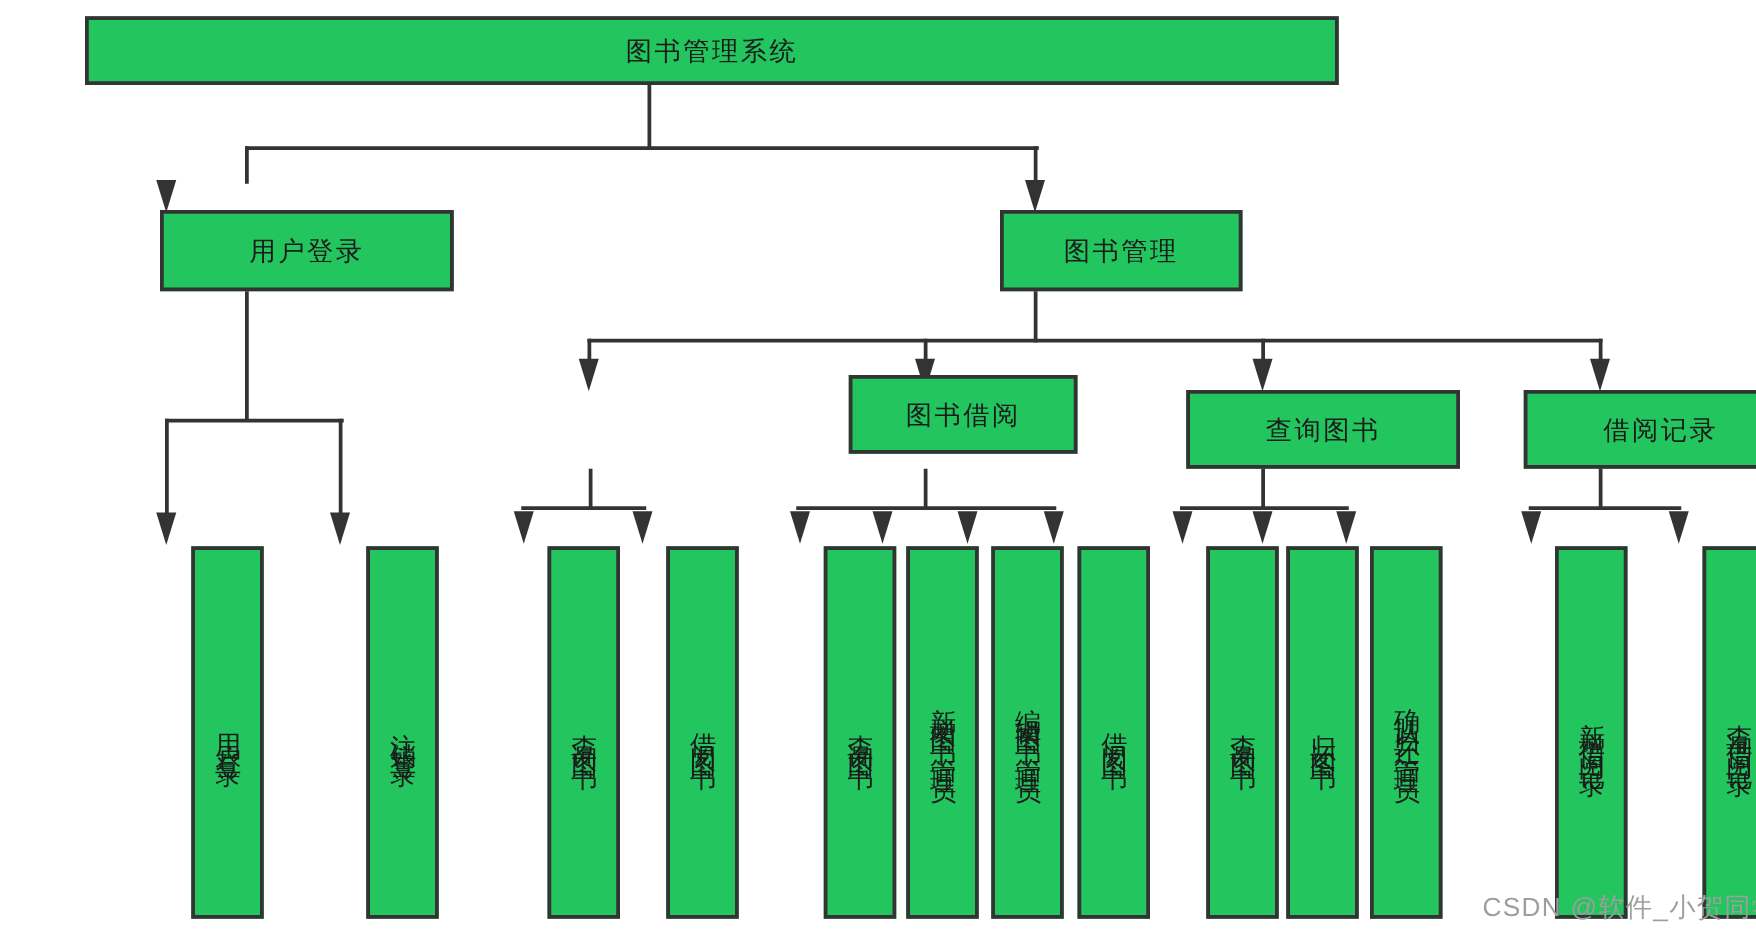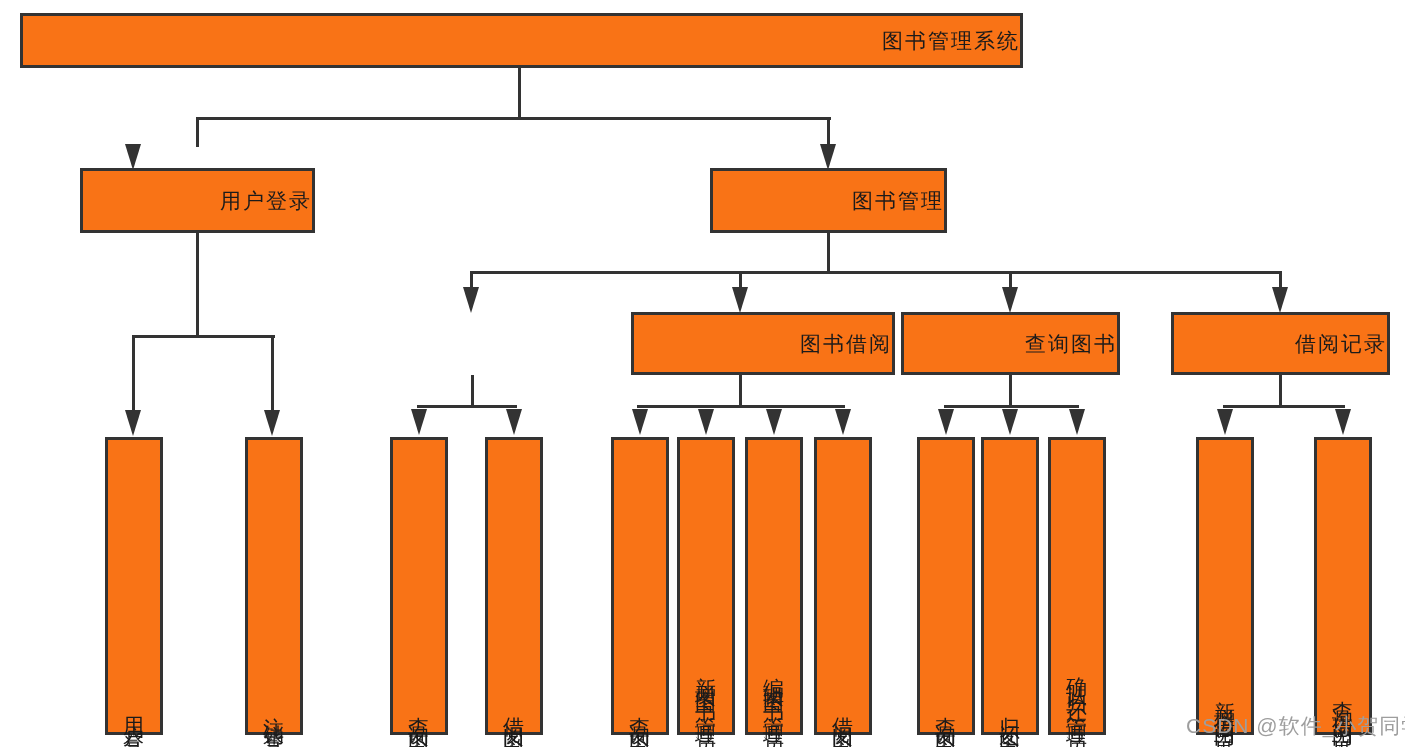--- a/index.html
+++ b/index.html
@@ -8,22 +8,23 @@
     --watermark:#9e9e9e;
     --background:#ffffff;
   }
   html,body{margin:0;padding:0;background:var(--background);}
   .canvas{
     position:relative;width:1405px;height:747px;background:var(--background);
     font-family:"Liberation Sans", sans-serif;color:var(--text);overflow:hidden;
   }
   .box{
     position:absolute;box-sizing:border-box;border:3px solid var(--line);
-    background:#f97316;display:flex;align-items:center;justify-content:flex-end;
+    background:#22c55e;display:flex;align-items:center;justify-content:center;
     text-align:center;
+    margin-left:48px;
   }
   .hbox{font-size:21px;letter-spacing:2px;}
   .vbox{
     writing-mode:vertical-lr;text-orientation:mixed;
     font-size:21px;letter-spacing:8px;line-height:1;
   }
   .vline,.hline{position:absolute;background:var(--line);}
   .vline{width:3px;}
   .hline{height:3px;}
   .arrow{
@@ -48,21 +49,21 @@
   <div class="vline" style="left:518px;top:68px;height:52px"></div>
   <div class="hline" style="left:196px;top:117px;width:635px"></div>
   <div class="vline" style="left:196px;top:117px;height:30px"></div>
   <div class="arrow" style="left:125px;top:144px"></div>
   <div class="vline" style="left:827px;top:117px;height:30px"></div>
   <div class="arrow" style="left:820px;top:144px"></div>
 
   <div class="box hbox" style="left:80px;top:168px;width:235px;height:65px">
     <span>用户登录</span>
   </div>
-  <div class="box hbox" style="left:710px;top:168px;width:237px;height:65px">
+  <div class="box hbox" style="left:752px;top:168px;width:194px;height:65px">
     <span>图书管理</span>
   </div>
 
   <div class="vline" style="left:196px;top:233px;height:104px"></div>
   <div class="hline" style="left:132px;top:335px;width:143px"></div>
   <div class="vline" style="left:132px;top:335px;height:78px"></div>
 
   <div class="arrow" style="left:125px;top:410px"></div>
   <div class="vline" style="left:271px;top:335px;height:78px"></div>
   <div class="arrow" style="left:264px;top:410px"></div>
@@ -71,21 +72,21 @@
   <div class="hline" style="left:470px;top:271px;width:812px"></div>
   <div class="vline" style="left:470px;top:271px;height:22px"></div>
   <div class="arrow" style="left:463px;top:287px"></div>
   <div class="vline" style="left:739px;top:271px;height:22px"></div>
   <div class="arrow" style="left:732px;top:287px"></div>
   <div class="vline" style="left:1009px;top:271px;height:22px"></div>
   <div class="arrow" style="left:1002px;top:287px"></div>
   <div class="vline" style="left:1279px;top:271px;height:22px"></div>
   <div class="arrow" style="left:1272px;top:287px"></div>
 
-  <div class="box hbox" style="left:631px;top:312px;width:264px;height:63px">
+  <div class="box hbox" style="left:631px;top:300px;width:183px;height:63px">
     <span>图书借阅</span>
   </div>
   <div class="box hbox" style="left:901px;top:312px;width:219px;height:63px">
     <span>查询图书</span>
   </div>
   <div class="box hbox" style="left:1171px;top:312px;width:219px;height:63px">
     <span>借阅记录</span>
   </div>
 
   <div class="vline" style="left:471px;top:375px;height:32px"></div>

